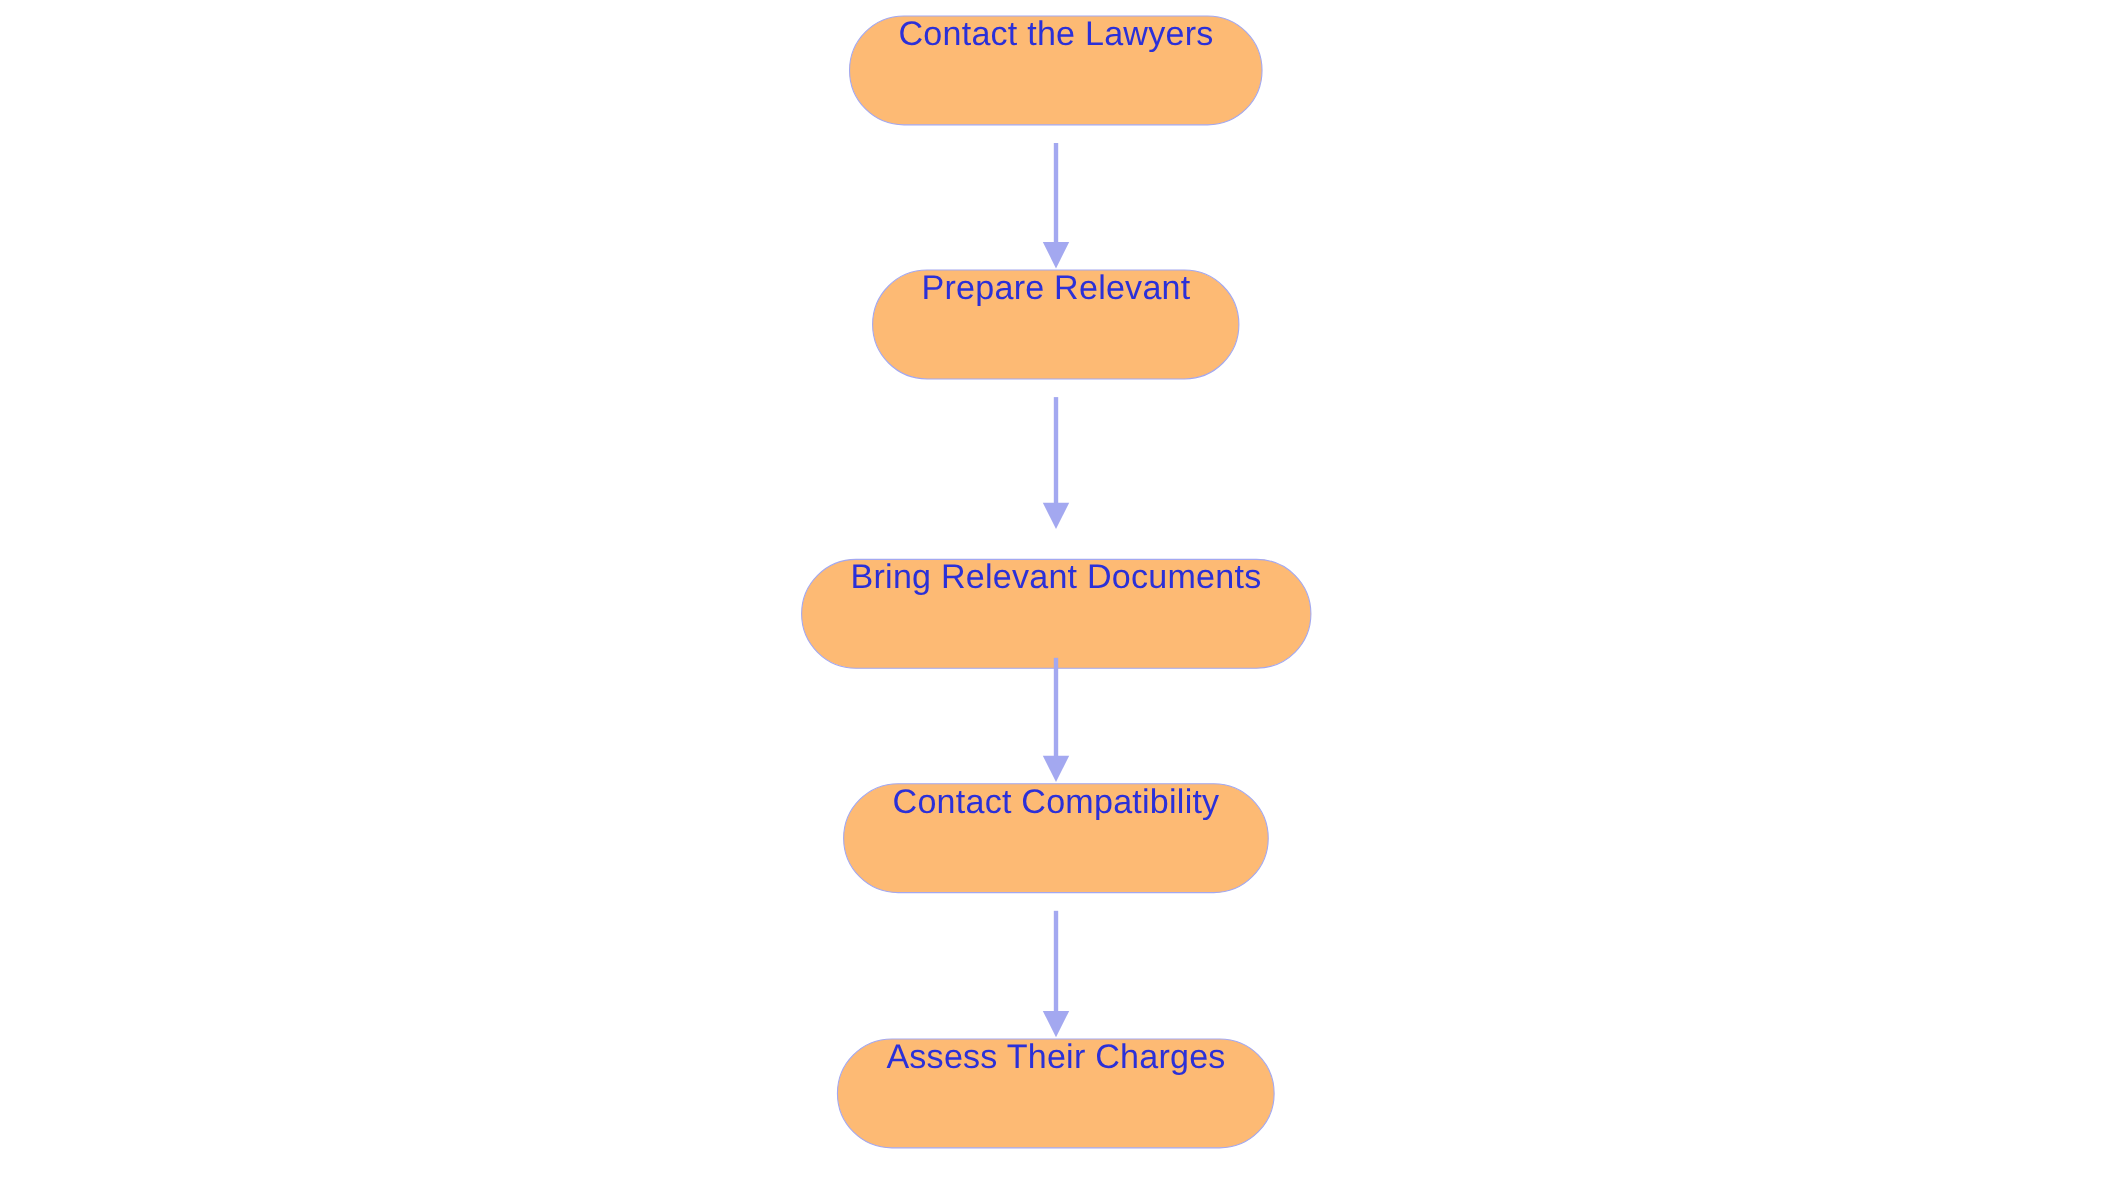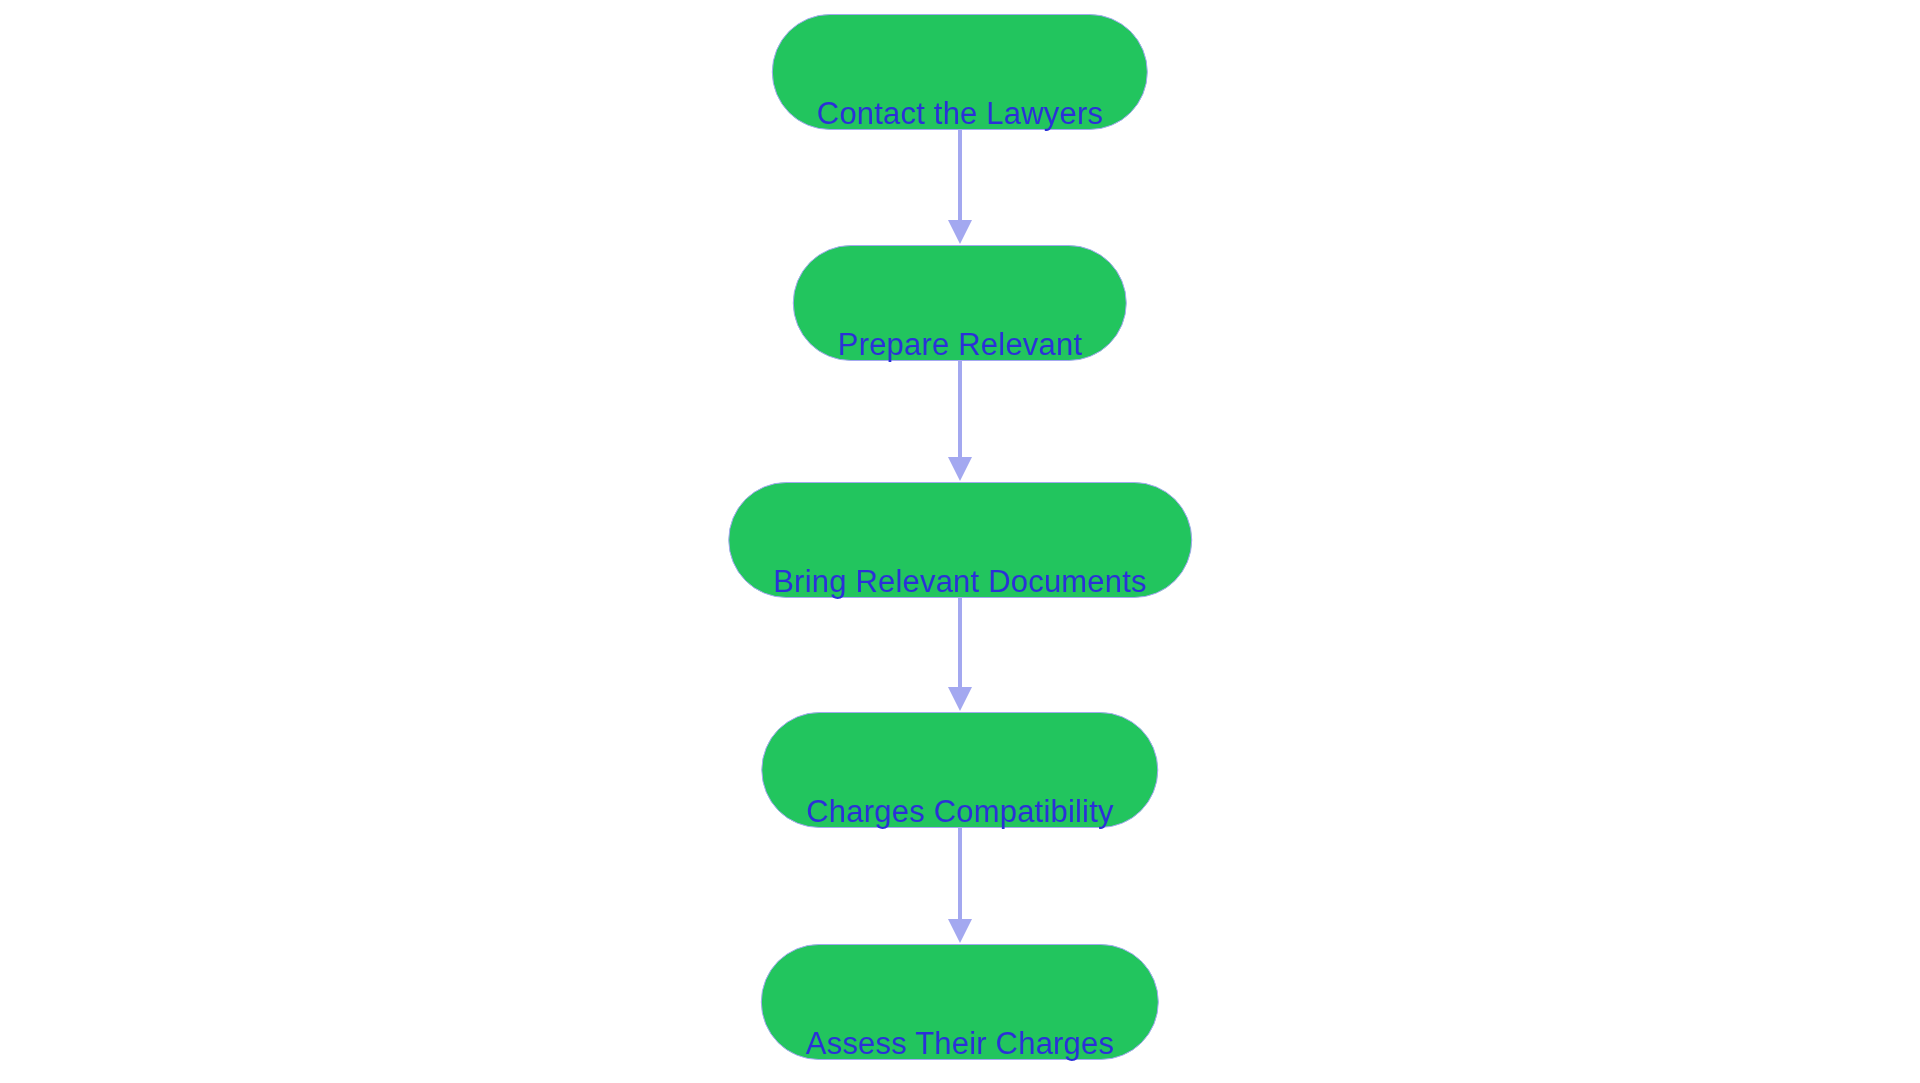--- a/index.html
+++ b/index.html
@@ -21,44 +21,44 @@
     height: 1083px;
     background: #ffffff;
   }
 
   
   .node {
     position: absolute;
     left: 50%;
     transform: translateX(-50%);
     box-sizing: border-box;
-    height: 116px;
+    height: 100px;
     display: flex;
-    align-items: flex-end;
+    align-items: flex-start;
     justify-content: center;
-    background: #22c55e;
+    background: #fdba74;
     border: 1.6px solid #a3a8f0;
     border-radius: 58px;
     padding: 0 44px;
     white-space: nowrap;
   }
 
   .node-label {
     color: #2b30d8;
     font-size: 31px;
     font-weight: 400;
     letter-spacing: 0.2px;
     line-height: 1;
     font-family: "Liberation Sans", "DejaVu Sans", sans-serif;
   }
 
   
   #node-0 { top: 14px;   }
   #node-1 { top: 245px;  }
-  #node-2 { top: 482px;  }
+  #node-2 { top: 508px;  }
   #node-3 { top: 712px;  }
   #node-4 { top: 944px;  }
 
   
   .connector {
     position: absolute;
     left: 50%;
     transform: translateX(-50%);
     width: 40px;
   }
@@ -104,21 +104,21 @@
   </div>
 
   <div class="connector" id="connector-2">
     <svg width="40" height="115" viewBox="0 0 40 115" xmlns="http://www.w3.org/2000/svg">
       <line x1="20" y1="0" x2="20" y2="91" stroke="#a3a8f0" stroke-width="4"></line>
       <polygon points="8,89 32,89 20,113" fill="#a3a8f0"></polygon>
     </svg>
   </div>
 
   <div class="node" id="node-3">
-    <span class="node-label">Charges Compatibility</span>
+    <span class="node-label">Contact Compatibility</span>
   </div>
 
   <div class="connector" id="connector-3">
     <svg width="40" height="117" viewBox="0 0 40 117" xmlns="http://www.w3.org/2000/svg">
       <line x1="20" y1="0" x2="20" y2="93" stroke="#a3a8f0" stroke-width="4"></line>
       <polygon points="8,91 32,91 20,115" fill="#a3a8f0"></polygon>
     </svg>
   </div>
 
   <div class="node" id="node-4">

